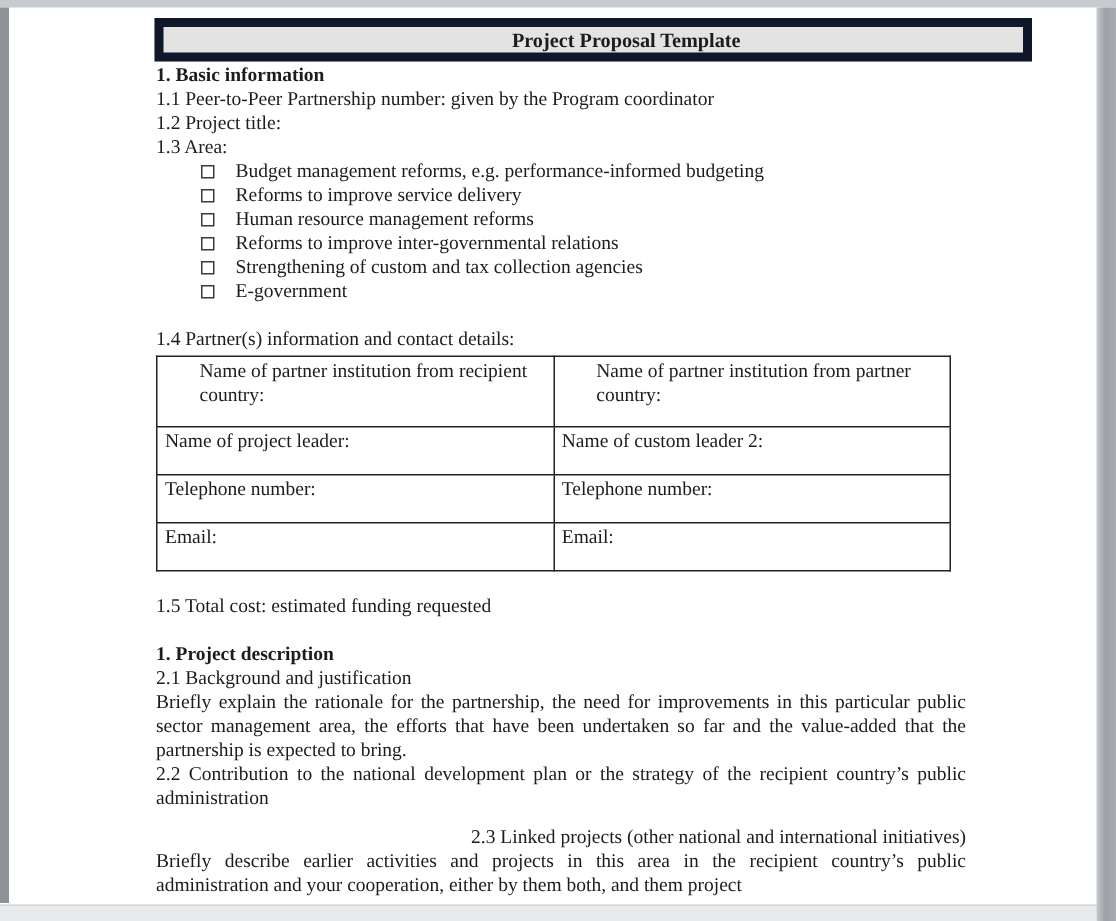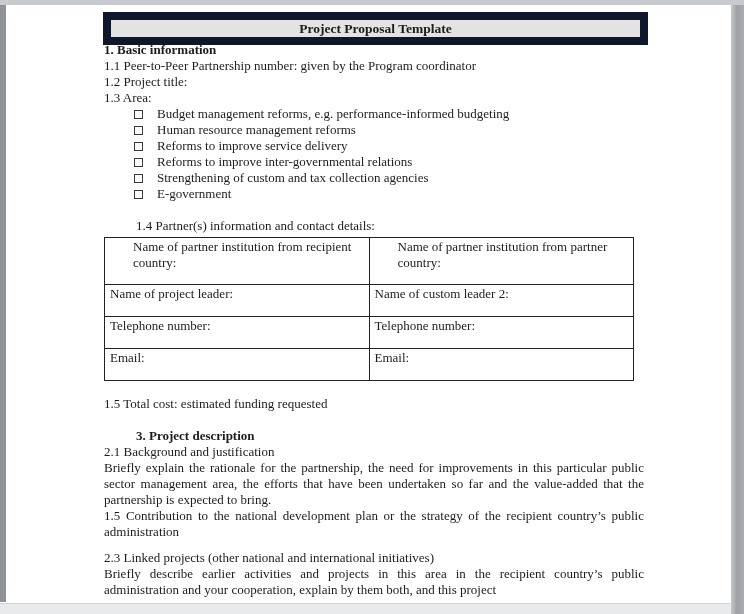--- a/index.html
+++ b/index.html
@@ -15,34 +15,34 @@
   .edge-right{position:absolute;right:0;top:5px;width:13px;height:609px;
     background:linear-gradient(to right,#c6cacd 0%,#9da1a5 45%,#a9adb1 100%);z-index:6;}
   .edge-bottom{position:absolute;left:0;top:603px;width:731px;height:11px;
     background:#e8eaec;border-top:1px solid #d2d6d9;z-index:5;}
 
   
   .page{position:absolute;left:0;top:5px;width:731px;height:598px;background:#ffffff;z-index:1;}
 
   .title-box{
     position:absolute;left:103px;top:7px;width:529px;height:17px;
-    border:8px solid #0f172a;background:#e3e3e3;
-    text-align:center;font-weight:bold;font-size:13.5px;line-height:17px;
+    border:6px solid #0f172a;background:#e3e3e3;
+    text-align:center;font-weight:bold;font-size:13.5px;line-height:17px;padding-left:44px;
   }
 
   .content{
     position:absolute;left:104px;top:37px;width:540px;
     font-size:13px;line-height:16px;
   }
   .line{margin:0;padding:0;}
   .bold{font-weight:bold;}
   .it{}
-  .mt16{margin-top:16px;margin-left:32px;}
+  .mt16{margin-top:16px;}
   .mt15{margin-top:15px;}
-  .mt10{margin-top:10px;}
+  .mt10{margin-top:10px;text-align:right;}
   .para{margin:0;text-align:justify;}
 
   
   .chk-row{display:flex;align-items:flex-start;padding-left:30px;height:16px;}
   .chk-box{
     display:inline-block;width:7px;height:7px;margin-top:4px;
     border:1px solid #3a3a3a;background:#ffffff;flex:0 0 auto;
   }
   .chk-label{margin-left:14px;}
 
@@ -74,25 +74,25 @@
 
     <p class="line">1.2 Project title:</p>
     <p class="line">1.3 Area:</p>
 
     <div class="chk-row">
       <span class="chk-box"></span>
       <span class="chk-label">Budget management reforms, e.g. performance-informed budgeting</span>
     </div>
     <div class="chk-row">
       <span class="chk-box"></span>
-      <span class="chk-label">Human resource management reforms</span>
+      <span class="chk-label">Reforms to improve service delivery</span>
     </div>
     <div class="chk-row">
       <span class="chk-box"></span>
-      <span class="chk-label">Reforms to improve service delivery</span>
+      <span class="chk-label">Human resource management reforms</span>
     </div>
     <div class="chk-row">
       <span class="chk-box"></span>
       <span class="chk-label">Reforms to improve inter-governmental relations</span>
     </div>
     <div class="chk-row">
       <span class="chk-box"></span>
       <span class="chk-label">Strengthening of custom and tax collection agencies</span>
     </div>
     <div class="chk-row">
@@ -118,28 +118,28 @@
       </tr>
       <tr class="r-short">
         <td>Email:</td>
         <td>Email:</td>
       </tr>
     </tbody>
       </table>
 
     <p class="line mt15"><span>1.5 Total cost: </span><span class="it">estimated funding requested</span></p>
 
-    <p class="line bold mt16">3. Project description</p>
+    <p class="line bold mt16">1. Project description</p>
     <p class="line">2.1 Background and justification</p>
     <p class="para it">Briefly explain the rationale for the partnership, the need for improvements in this particular public sector management area, the efforts that have been undertaken so far and the value-added that the partnership is expected to bring.</p>
 
-    <p class="para mt16">1.5 Contribution to the national development plan or the strategy of the recipient country’s public administration</p>
+    <p class="para mt16">2.2 Contribution to the national development plan or the strategy of the recipient country’s public administration</p>
 
     <p class="line mt10"><span>2.3 Linked projects </span><span class="it">(other national and international initiatives)</span></p>
-    <p class="para it">Briefly describe earlier activities and projects in this area in the recipient country’s public administration and your cooperation, explain by them both, and this project</p>
+    <p class="para it">Briefly describe earlier activities and projects in this area in the recipient country’s public administration and your cooperation, either by them both, and them project</p>
 
   </div>
 </div>
 
 <div class="edge-top"></div>
 <div class="edge-left"></div>
 <div class="edge-bottom"></div>
 <div class="edge-right"></div>
 
 </body></html>

